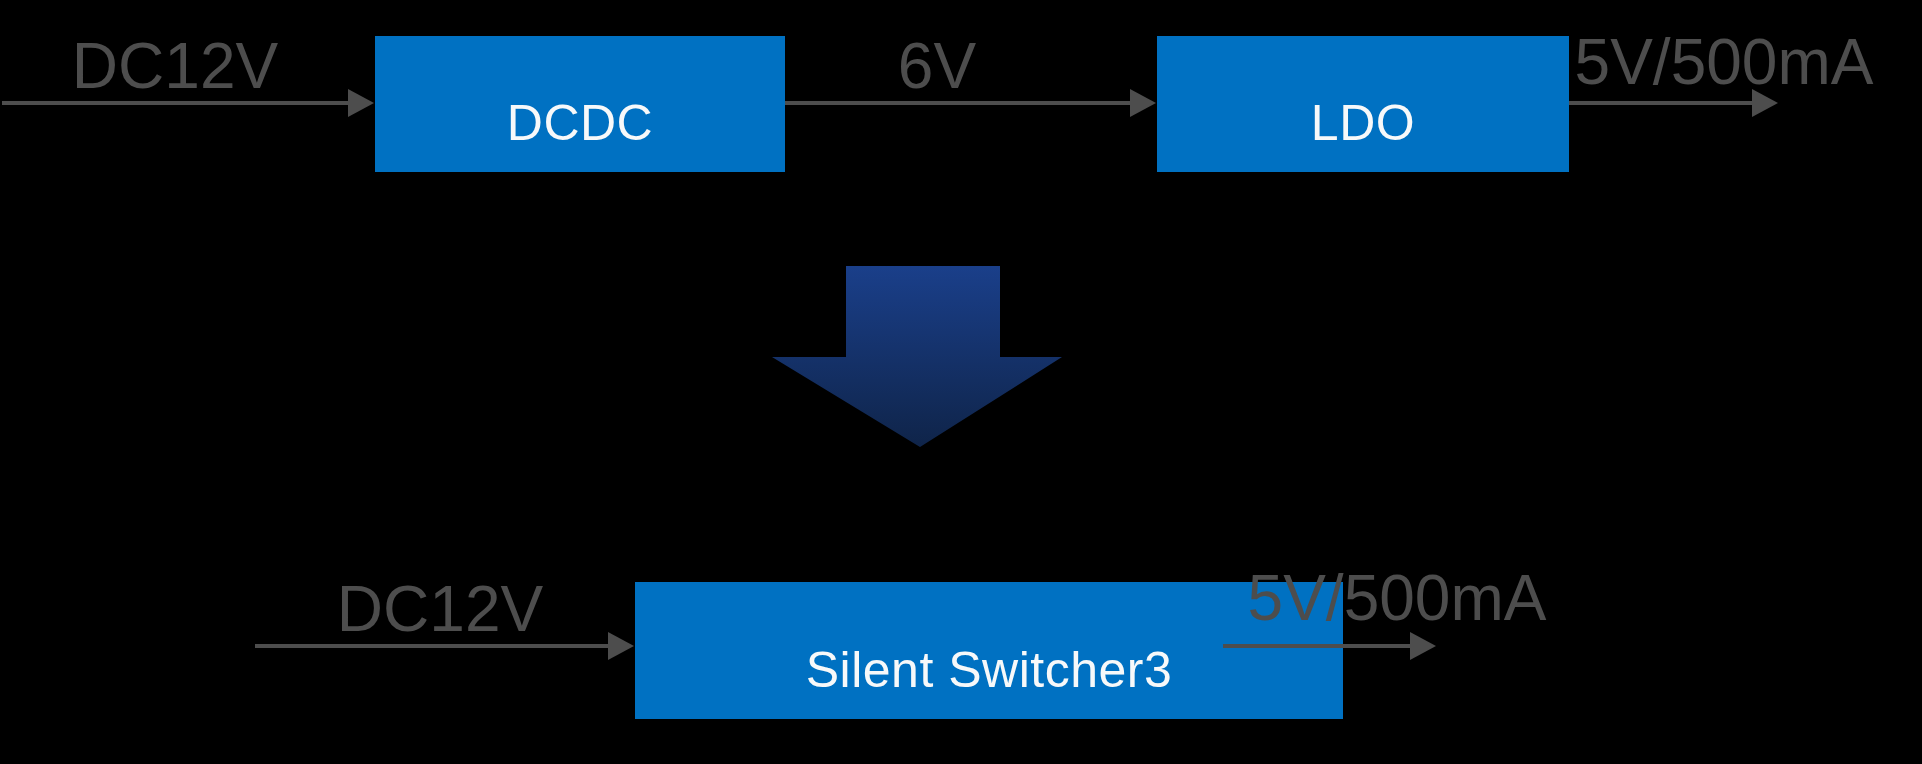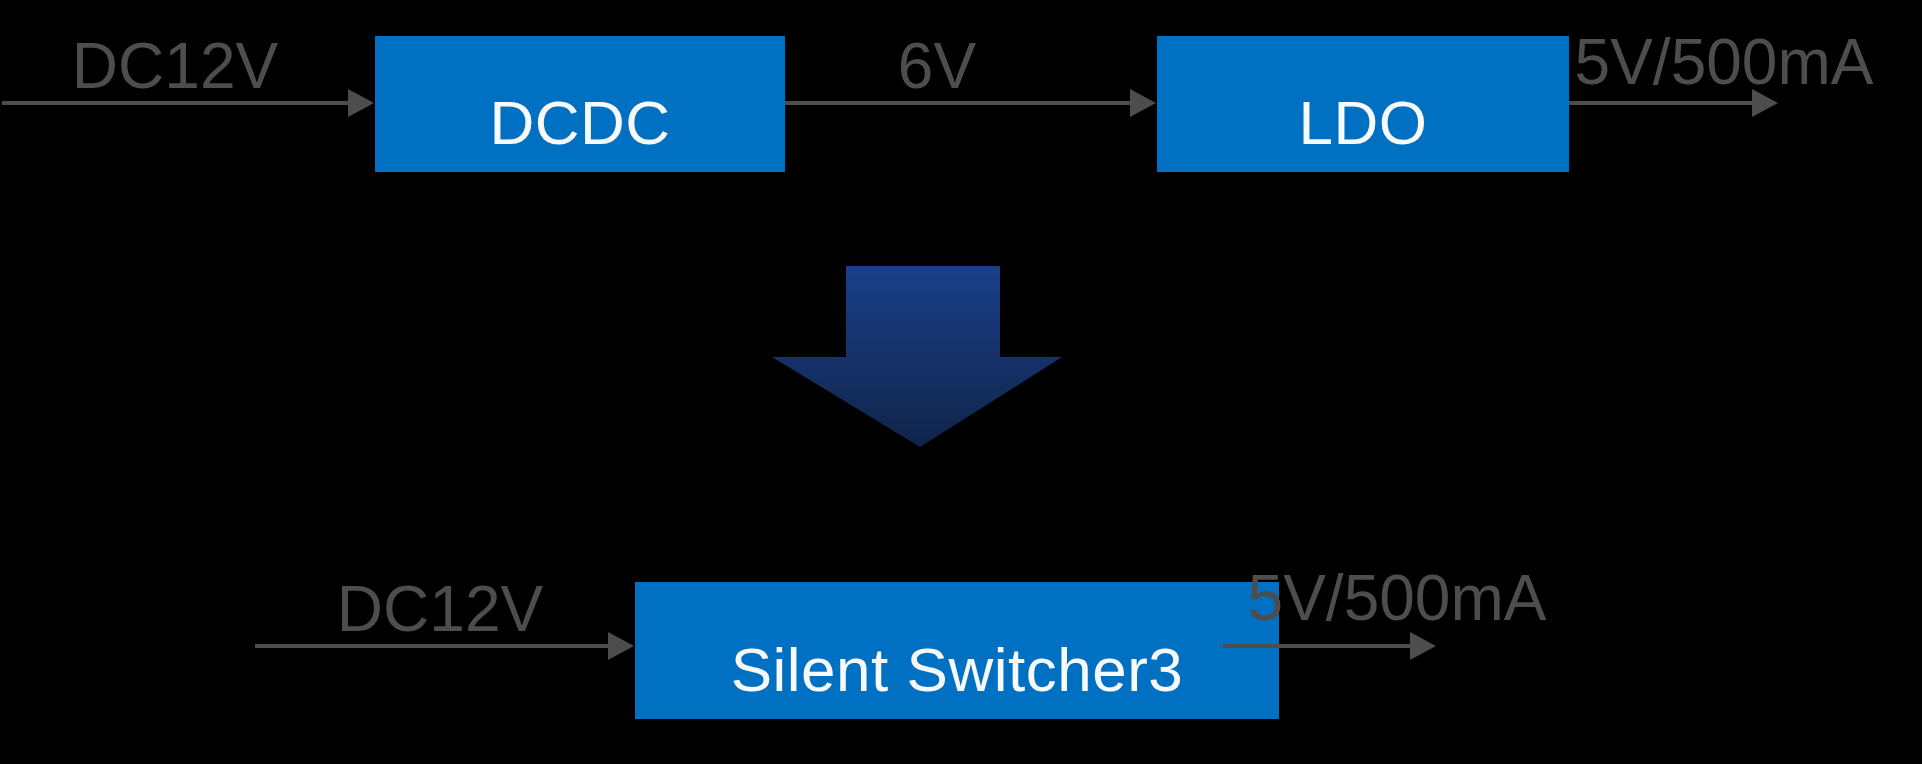--- a/index.html
+++ b/index.html
@@ -23,21 +23,21 @@
   }
   .block {
     position: absolute;
     background: var(--box-blue);
     display: flex;
     align-items: center;
     justify-content: center;
   }
   .block span {
     color: var(--box-text);
-    font-size: 62px;
+    font-size: 50px;
     line-height: 1;
     letter-spacing: 0.5px;
     white-space: nowrap;
     margin-top: 38px;
   }
   .flow-label {
     position: absolute;
     transform: translateX(-50%);
     color: var(--label-gray);
     font-size: 64px;
@@ -115,21 +115,21 @@
 
   <div>
 
     <div class="flow-label" style="left:440px; top:577px;">DC12V</div>
 
     <div>
       <div class="arrow-line" style="left:255px; top:644px; width:353px;"></div>
       <div class="arrow-head" style="left:608px; top:632px;"></div>
     </div>
 
-    <div class="block" style="left:635px; top:582px; width:644px; height:137px;">
+    <div class="block" style="left:635px; top:582px; width:708px; height:137px;">
       <span>Silent Switcher3</span>
     </div>
 
     <div class="flow-label" style="left:1397px; top:566px;">5V/500mA</div>
 
     <div>
       <div class="arrow-line" style="left:1223px; top:644px; width:187px;"></div>
       <div class="arrow-head" style="left:1410px; top:632px;"></div>
     </div>
 

